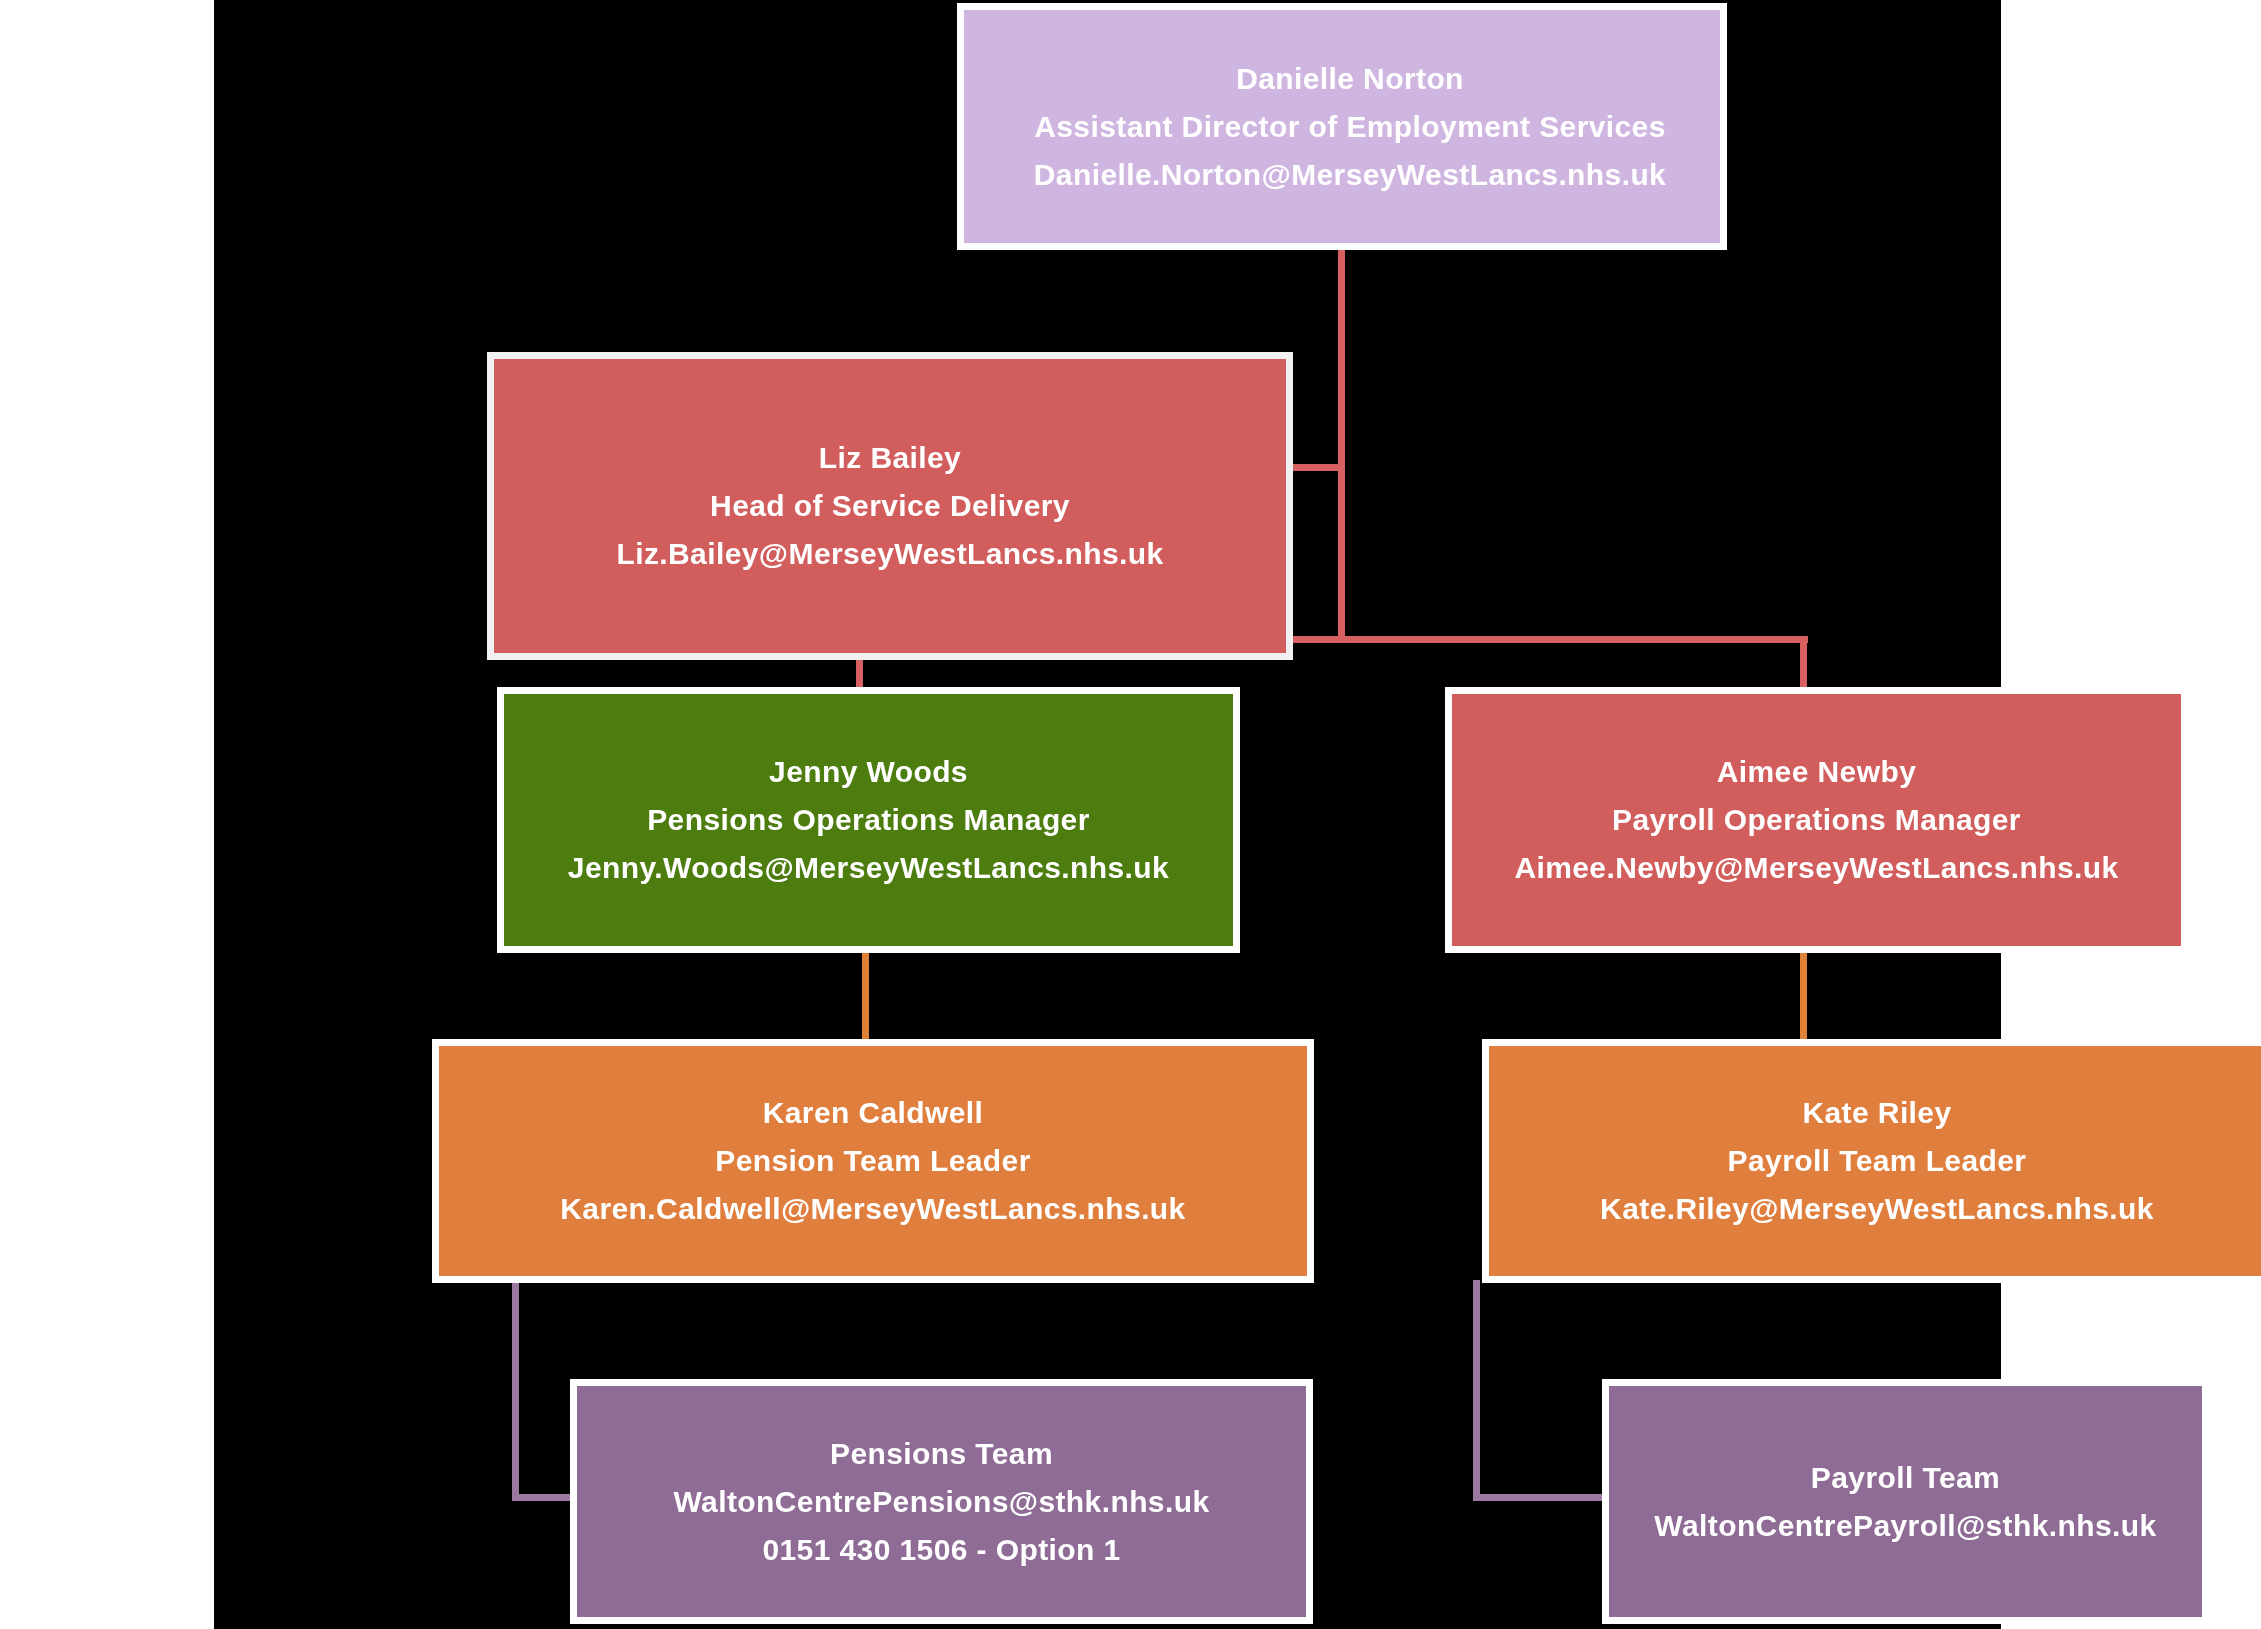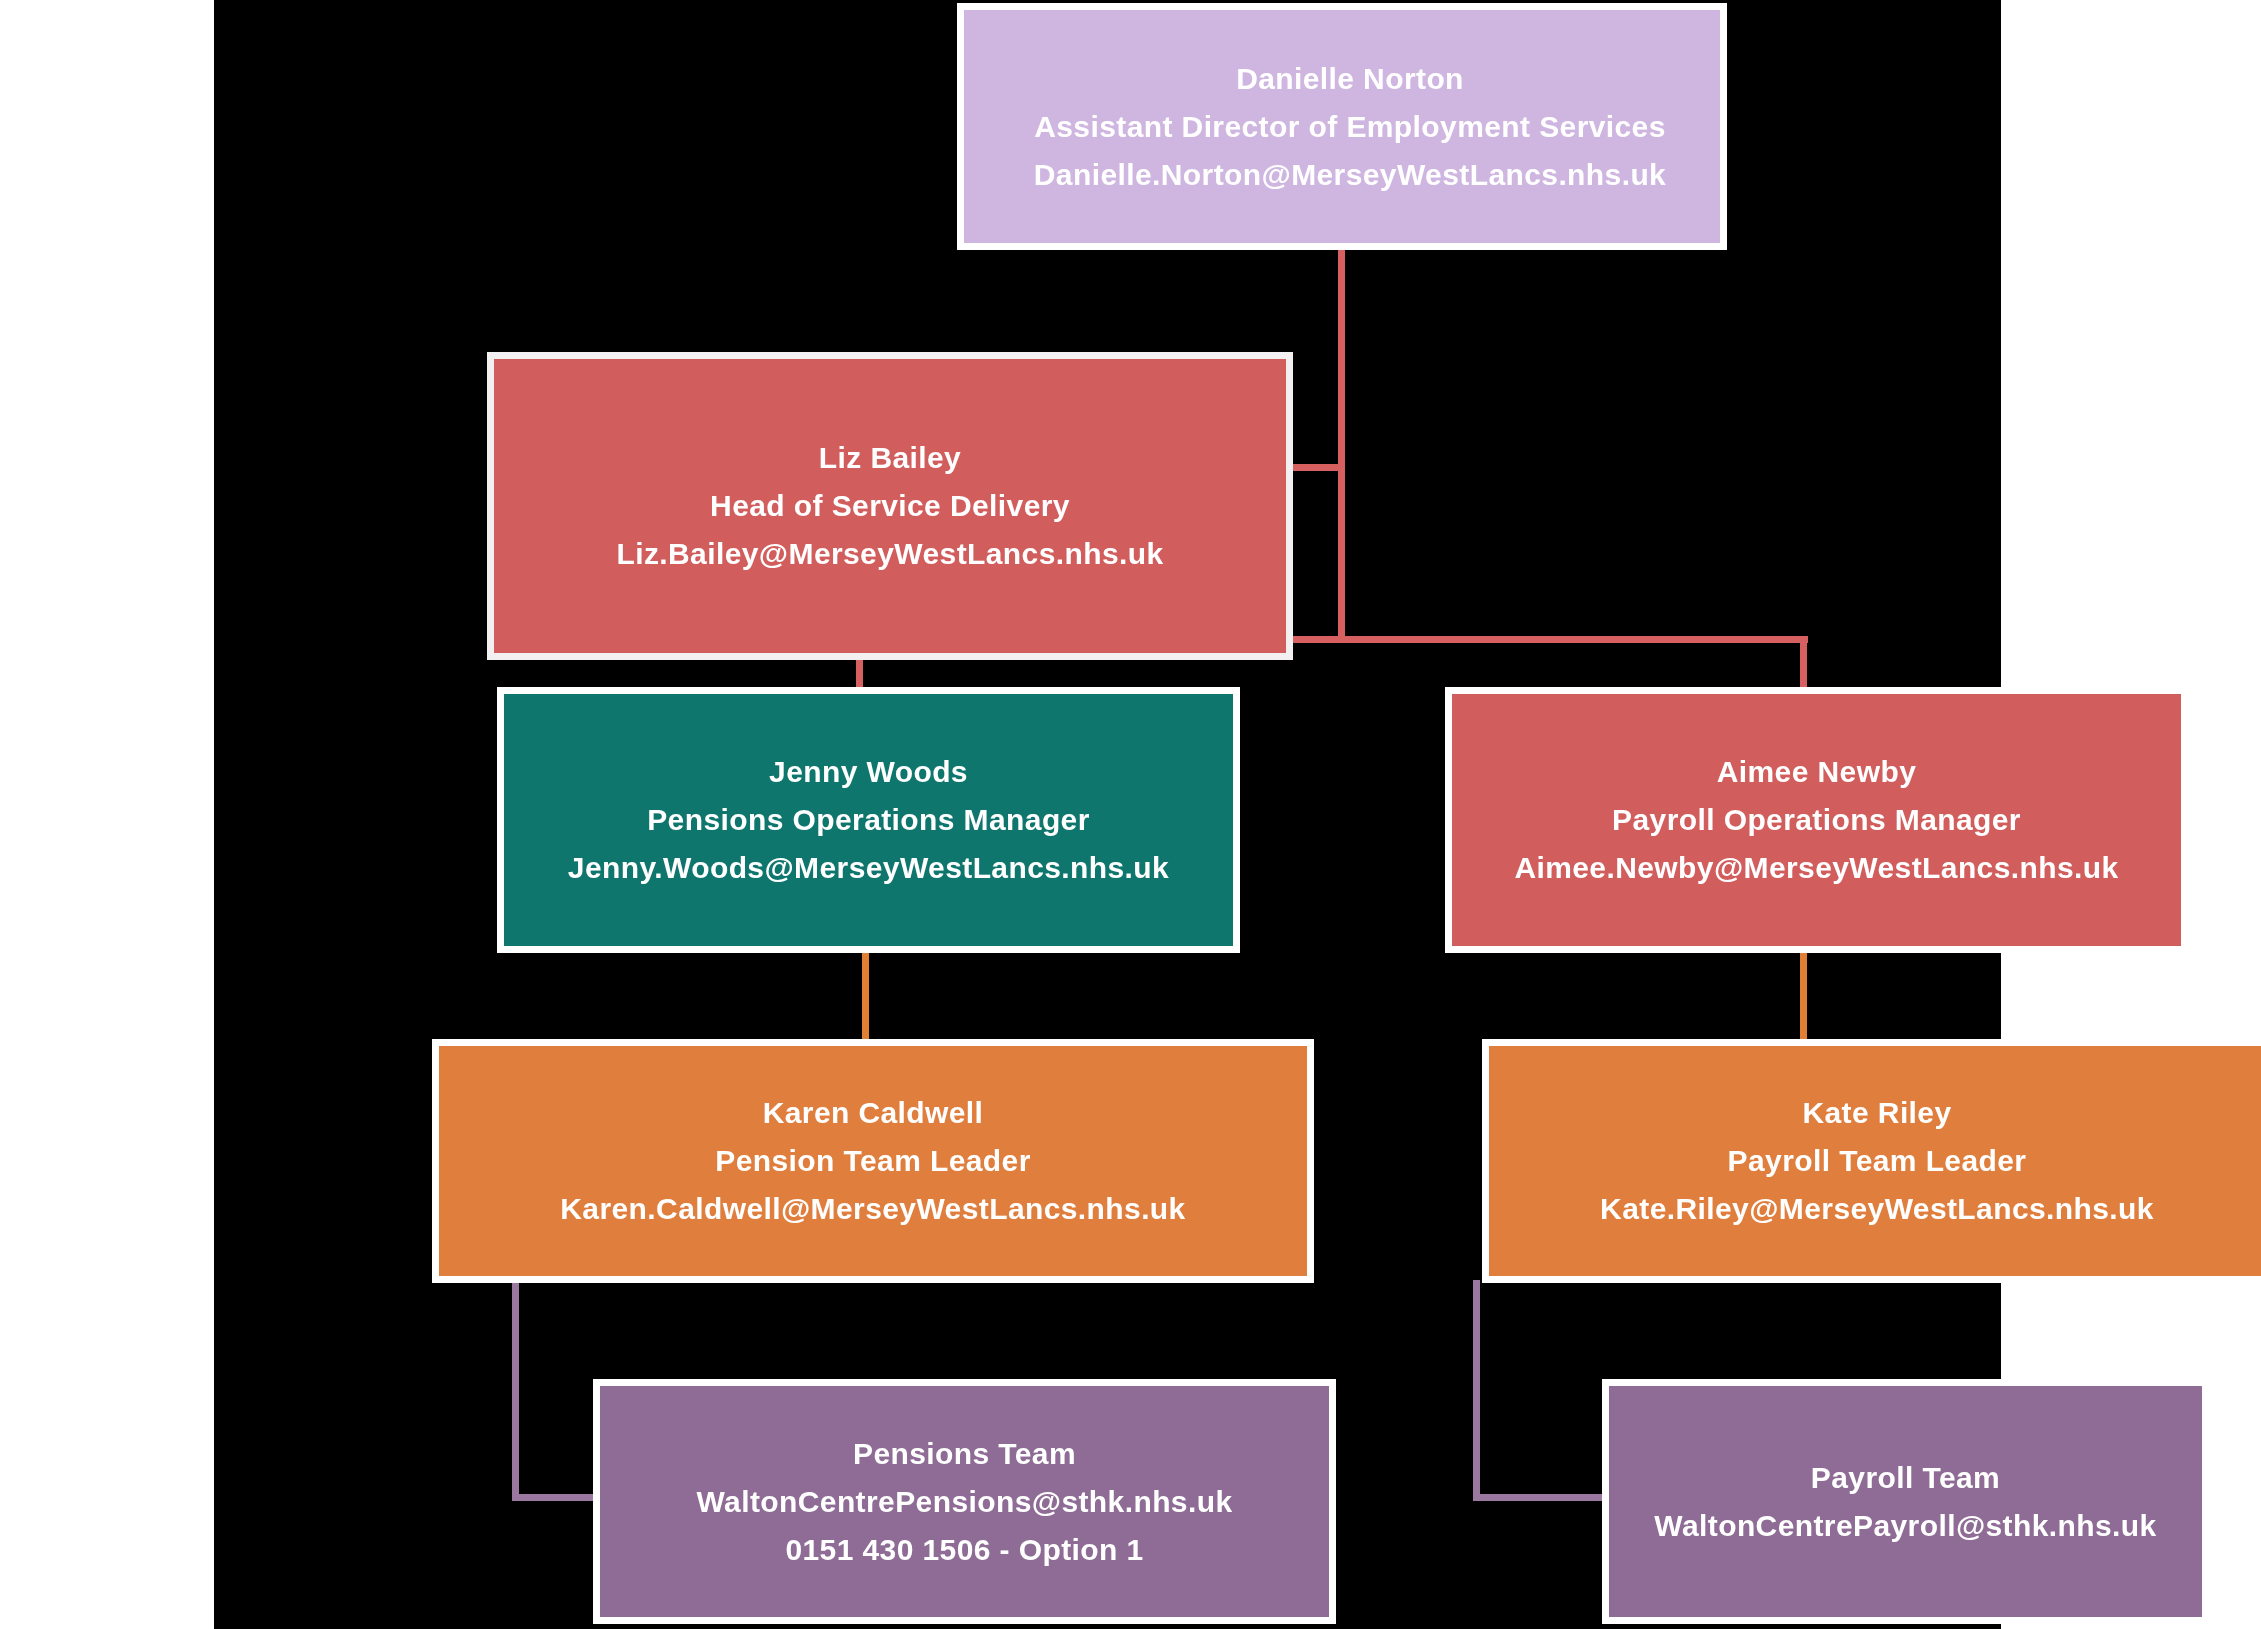--- a/index.html
+++ b/index.html
@@ -44,21 +44,21 @@
   .node .line { line-height: 48px; white-space: nowrap; }
   .node.border-grey { border-color: #f2f0f0; }
 
   
   #node-danielle { left: 743px; top: 3px;    width: 770px; height: 247px; padding-left: 16px; }
   #node-liz      { left: 273px;  top: 352px;  width: 806px; height: 308px; }
   #node-jenny    { left: 283px;  top: 687px;  width: 743px; height: 266px; }
   #node-aimee    { left: 1231px; top: 687px;  width: 743px; height: 266px; }
   #node-karen    { left: 218px;  top: 1039px; width: 882px; height: 244px; }
   #node-kate     { left: 1268px; top: 1039px; width: 790px; height: 244px; }
-  #node-pensions { left: 379px;  top: 1379px; width: 743px; height: 245px; }
+  #node-pensions { left: 356px;  top: 1379px; width: 743px; height: 245px; }
   #node-payroll  { left: 1388px; top: 1379px; width: 607px;  height: 245px; }
 
   
   #edge-top-vertical      { left: 1124px; top: 248px;  width: 7.4px;   height: 393px; }
   #edge-liz-stub          { left: 1076px; top: 464px;  width: 52px;   height: 7.4px; }
   #edge-split-horizontal  { left: 642px;  top: 636px;  width: 952px; height: 7.4px; }
   #edge-drop-jenny        { left: 642px;  top: 636px;  width: 7.4px;   height: 52px; }
   #edge-drop-aimee        { left: 1586px; top: 636px;  width: 7.4px;   height: 52px; }
   #edge-jenny-karen       { left: 648px;  top: 950px; width: 7.4px;   height: 89px; }
   #edge-aimee-kate        { left: 1586px; top: 950px; width: 7.4px;   height: 89px; }
@@ -90,21 +90,21 @@
       <div class="line">Assistant Director of Employment Services</div>
       <div class="line">Danielle.Norton@MerseyWestLancs.nhs.uk</div>
     </div>
 
     <div class="node border-grey" id="node-liz" style="background-color: rgb(209, 93, 93);">
       <div class="line">Liz Bailey</div>
       <div class="line">Head of Service Delivery</div>
       <div class="line">Liz.Bailey@MerseyWestLancs.nhs.uk</div>
     </div>
 
-    <div class="node" id="node-jenny" style="background-color: #0f766e;">
+    <div class="node" id="node-jenny" style="background-color: #4d7c0f;">
       <div class="line">Jenny Woods</div>
       <div class="line">Pensions Operations Manager</div>
       <div class="line">Jenny.Woods@MerseyWestLancs.nhs.uk</div>
     </div>
 
     <div class="node" id="node-aimee" style="background-color: rgb(209, 93, 93);">
       <div class="line">Aimee Newby</div>
       <div class="line">Payroll Operations Manager</div>
       <div class="line">Aimee.Newby@MerseyWestLancs.nhs.uk</div>
     </div>

